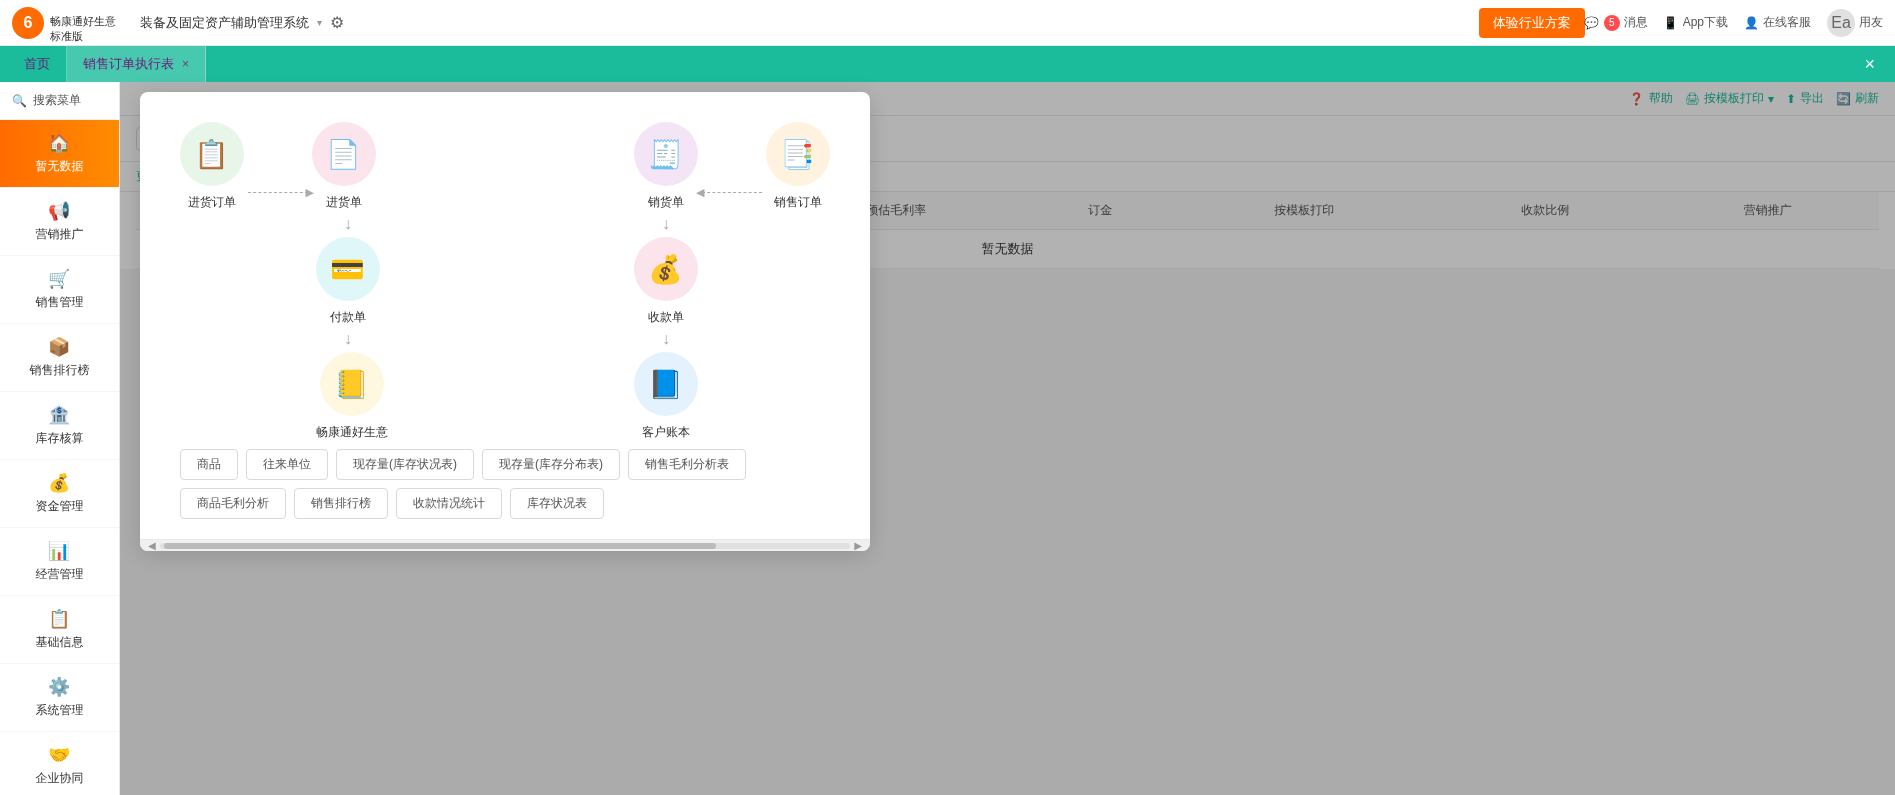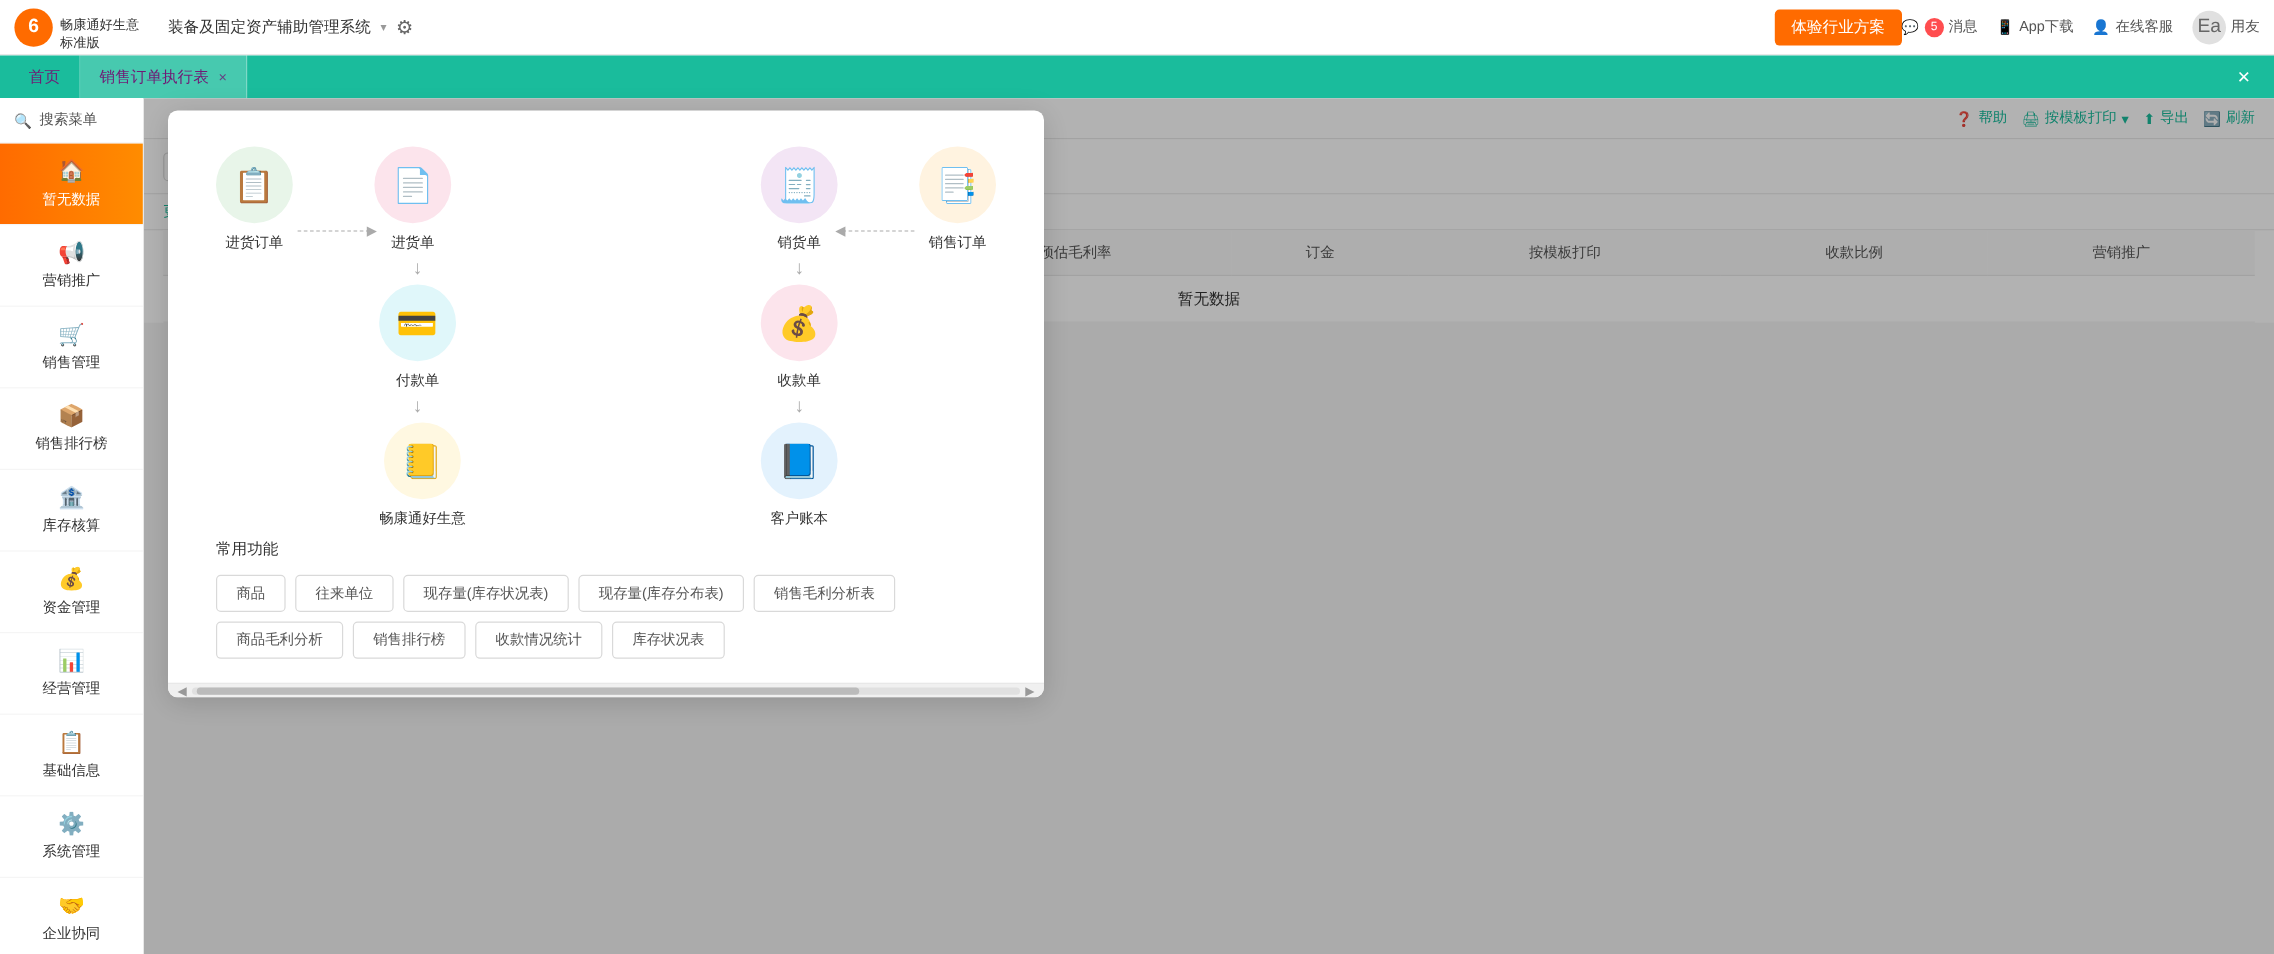--- a/index.html
+++ b/index.html
@@ -512,21 +512,20 @@
                   <span style="font-size:28px;">📘</span>
                 </div>
                 <span class="flow-label">客户账本</span>
               </div>
               <div style="width:68px;"></div>
               <div style="width:64px;"></div>
             </div>
           </div>
 
           <div>
-            <div class="common-title">常用功能</div>
             <div class="common-grid">
               <button class="common-btn">商品</button>
               <button class="common-btn">往来单位</button>
               <button class="common-btn">现存量(库存状况表)</button>
               <button class="common-btn">现存量(库存分布表)</button>
               <button class="common-btn">销售毛利分析表</button>
               <button class="common-btn">商品毛利分析</button>
               <button class="common-btn">销售排行榜</button>
               <button class="common-btn">收款情况统计</button>
               <button class="common-btn">库存状况表</button>

